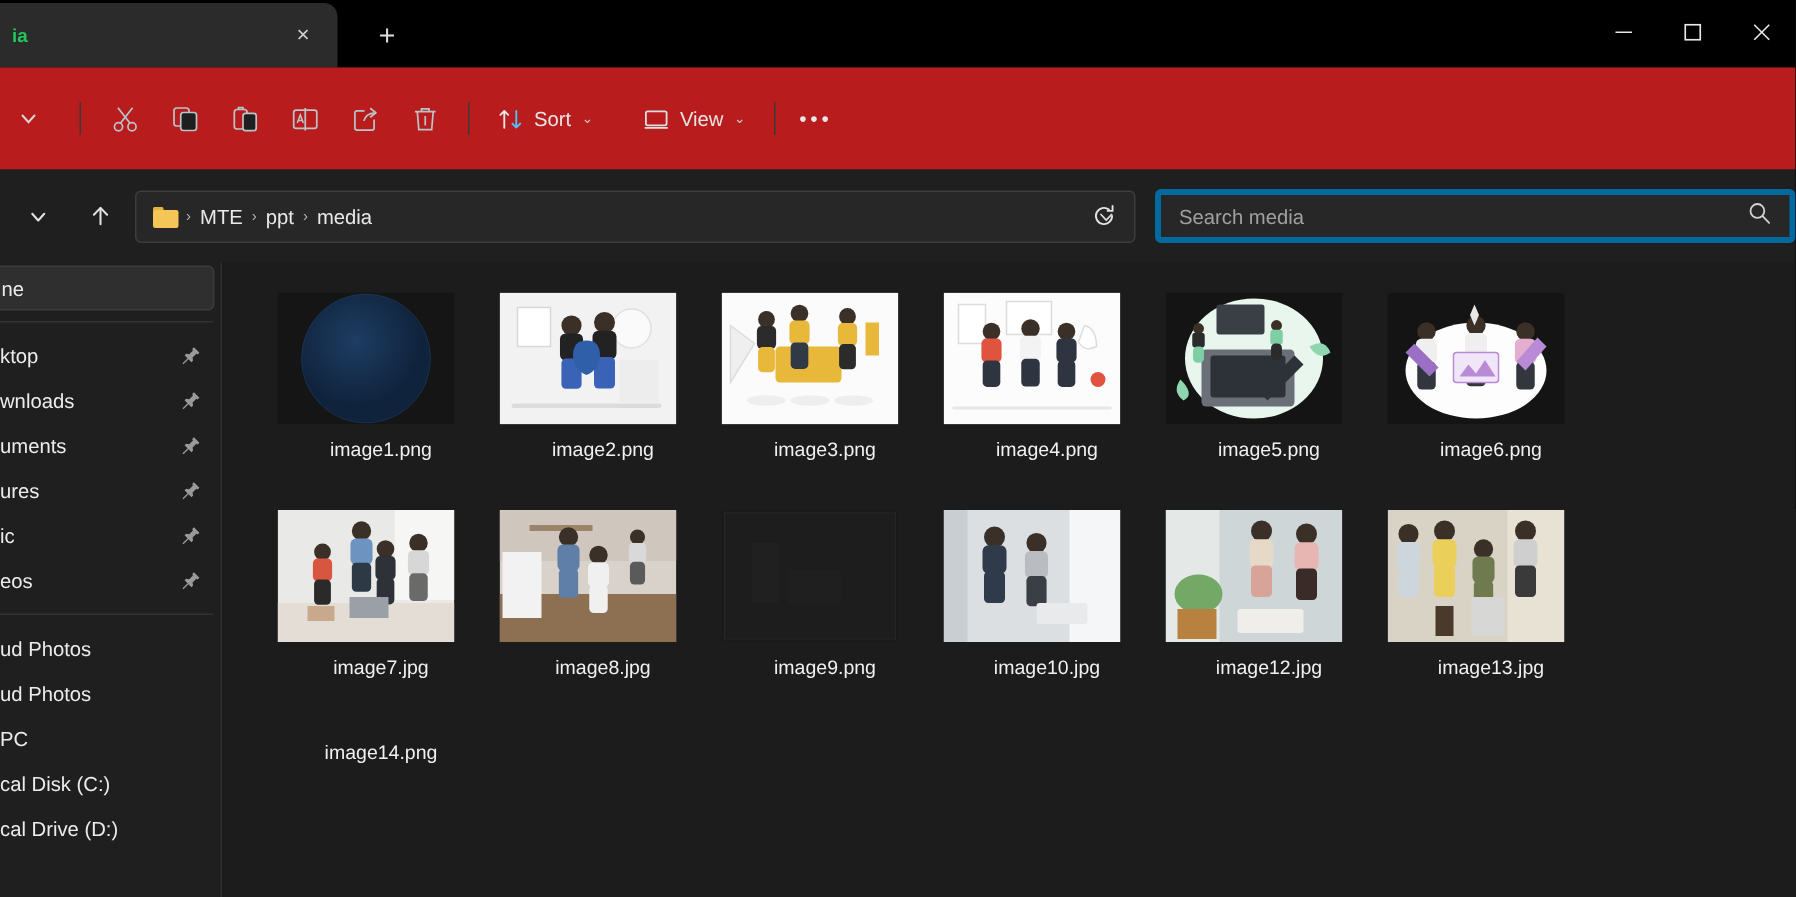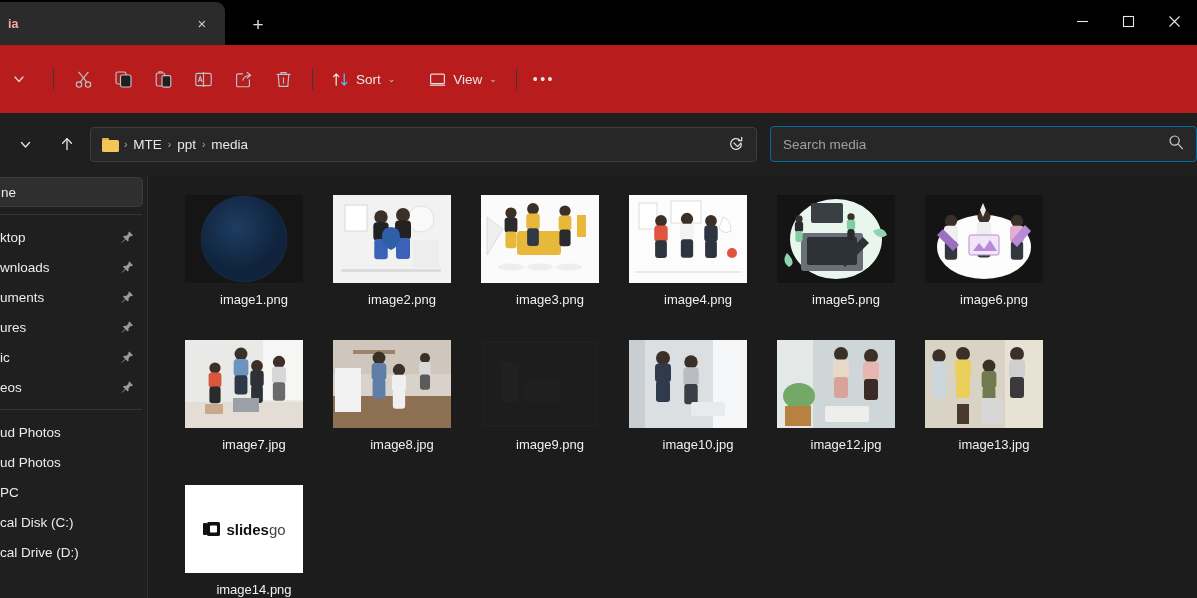--- a/index.html
+++ b/index.html
@@ -16,21 +16,21 @@
     position: absolute; top: 0; left: 0; width: 1197px; height: 45px;
     background: #000000;
   }
   .tab {
     position: absolute; left: -40px; top: 2px; width: 265px; height: 43px;
     background: #2b2b2b;
     border-radius: 9px 9px 0 0;
     display: flex; align-items: center; padding: 0 10px 0 48px;
   }
   .tab-title {
-    font-size: 12.5px; color: #fca5a5; font-weight: 700;
+    font-size: 12.5px; color: #22c55e; font-weight: 700;
     flex: 1; white-space: nowrap; overflow: hidden;
   }
   .tab-close {
     width: 26px; height: 26px; display: flex; align-items: center; justify-content: center;
     border-radius: 4px; color: #cfcfcf; font-size: 15px; line-height: 1;
   }
   .newtab {
     position: absolute; left: 243px; top: 10px; width: 30px; height: 28px;
     display: flex; align-items: center; justify-content: center;
     color: #dcdcdc; font-size: 19px; font-weight: 300; line-height: 1;
@@ -85,21 +85,21 @@
   .crumb-chev {
     margin-left: auto; width: 30px; height: 30px;
     display: flex; align-items: center; justify-content: center; color: #dadada; font-size: 11px;
   }
   .refresh {
     position: absolute; left: 718px; top: 14px; width: 36px; height: 34px;
     display: flex; align-items: center; justify-content: center; color: #e3e3e3;
   }
   .searchbox {
     position: absolute; left: 770px; top: 126px; width: 427px; height: 36px;
-    background: #272727; border: 1px solid #0369a1; border-radius: 4px;
+    background: #272727; border: 4px solid #0369a1; border-radius: 4px;
     display: flex; align-items: center; padding: 0 12px;
   }
   .searchbox input {
     flex: 1; background: transparent; border: 0; outline: 0;
     color: #e4e4e4; font-size: 13.5px; font-family: "Liberation Sans", sans-serif;
   }
   .searchbox input::placeholder { color: #a0a0a0; }
 
   
   .sidebar {
@@ -615,36 +615,18 @@
               <circle cx="92" cy="14" r="7.000000000000001" fill="#3b3027"></circle>
               <rect x="84" y="19.5" width="16" height="19" rx="4" fill="#cfcfcf"></rect>
               <rect x="85" y="37" width="14.000000000000002" height="21" rx="3" fill="#3a3a3a"></rect>
         <rect x="56" y="58" width="22" height="26" fill="#d7d7d5"></rect>
         <rect x="32" y="64" width="12" height="20" fill="#4a3a2c"></rect>
             </svg>
           </div>
           <div class="fname">image13.jpg</div>
         </div>
         <div class="tile">
-          <div class="thumb">
-            <svg width="118" height="88" viewBox="0 0 118 88">
-              <rect width="118" height="88" fill="#ffffff"></rect>
-        <g transform="translate(6,33)">
-          <path d="M2 3 h12 v14 h-12 z" fill="#111" transform="skewY(-6)"></path>
-          <rect x="5" y="2" width="13" height="15" rx="1.5" fill="#111"></rect>
-          <rect x="7.5" y="5.5" width="8" height="8" rx="1" fill="#fff"></rect>
-        </g>
-            </svg>
-            <div style="position: absolute; inset: 0px; background: rgb(255, 255, 255); display: flex; align-items: center; justify-content: center; gap: 4px;">
-              <svg width="20" height="20" viewBox="0 0 20 20">
-                <rect x="1" y="4" width="4" height="12" rx="1" fill="#111"></rect>
-                <rect x="5" y="3" width="13" height="14" rx="1.6" fill="#111"></rect>
-                <rect x="8" y="6.5" width="7" height="7" rx="0.8" fill="#fff"></rect>
-              </svg>
-              <span style="font-size:15px;color:#111;"><b>slides</b><span style="font-weight:400;color:#444">go</span></span>
-            </div>
-          </div>
           <div class="fname">image14.png</div>
         </div>
       </div>
   </div>
 
 </div>
 
 </body></html>

